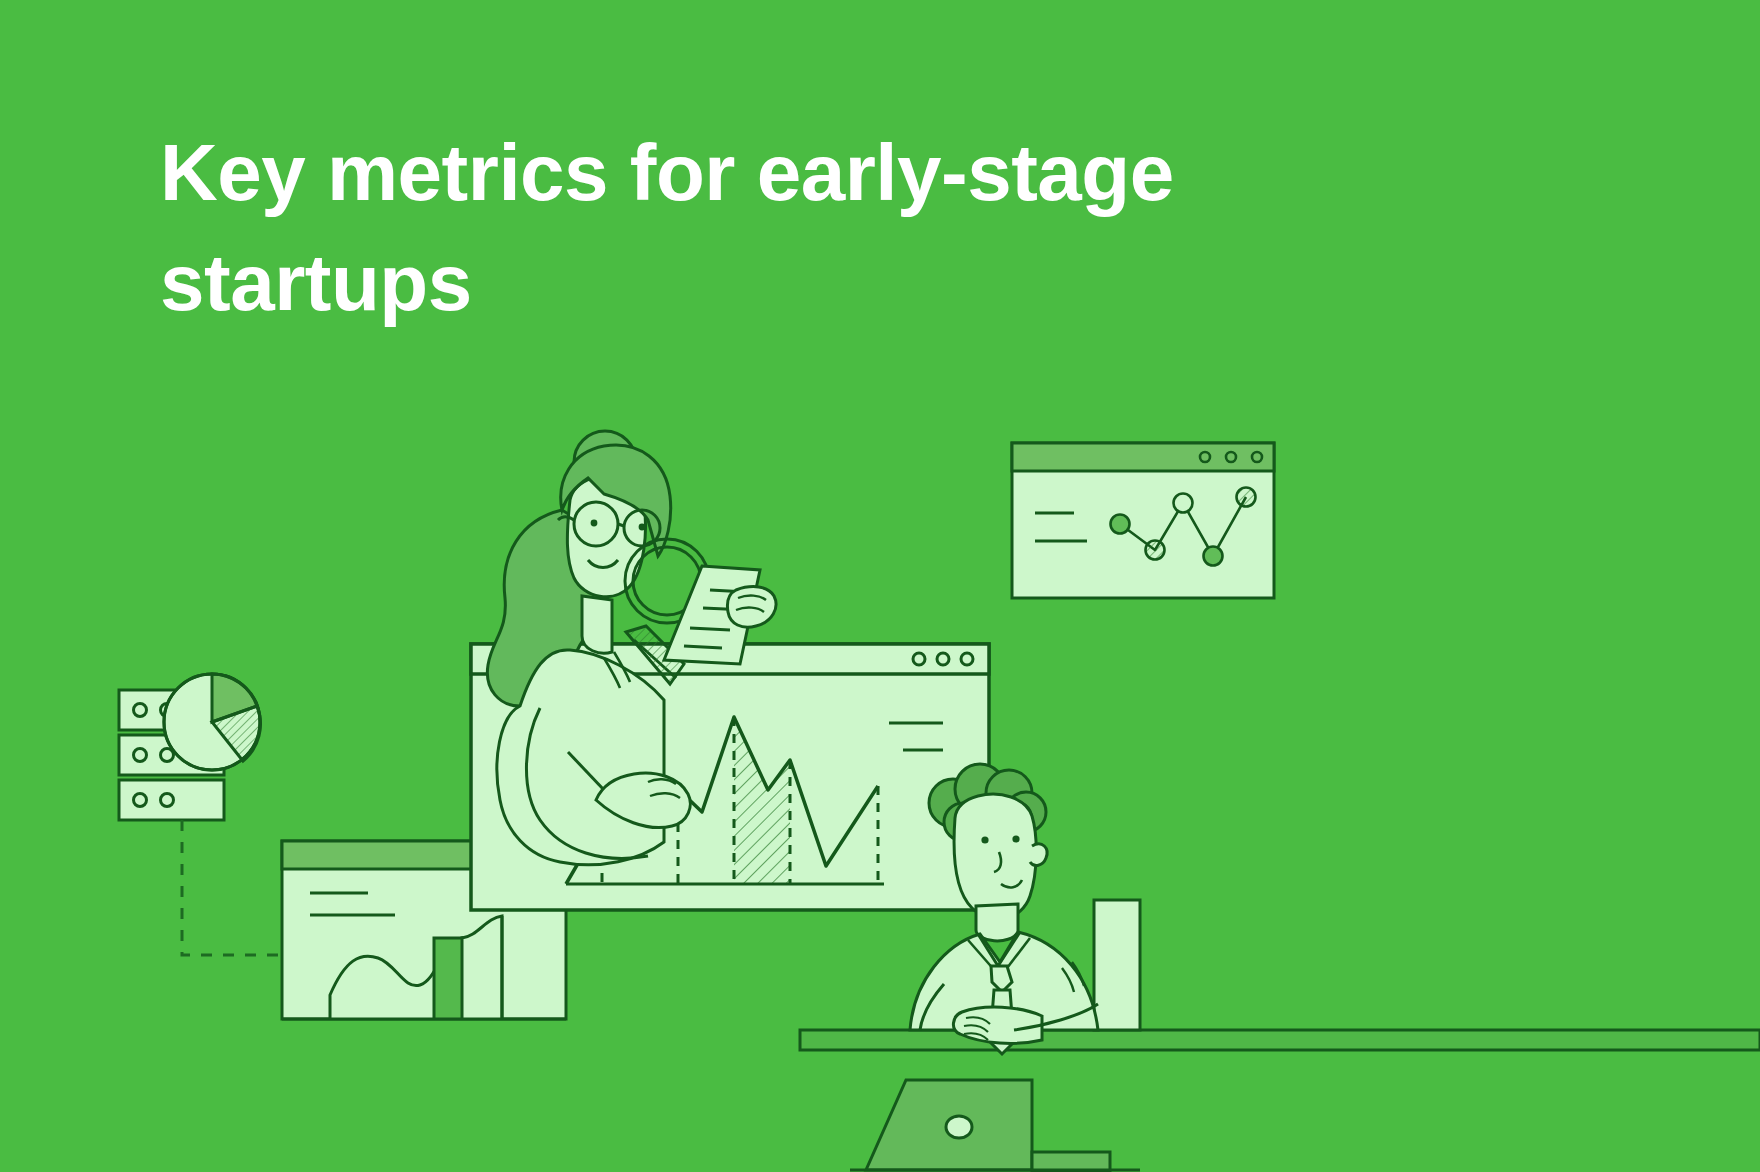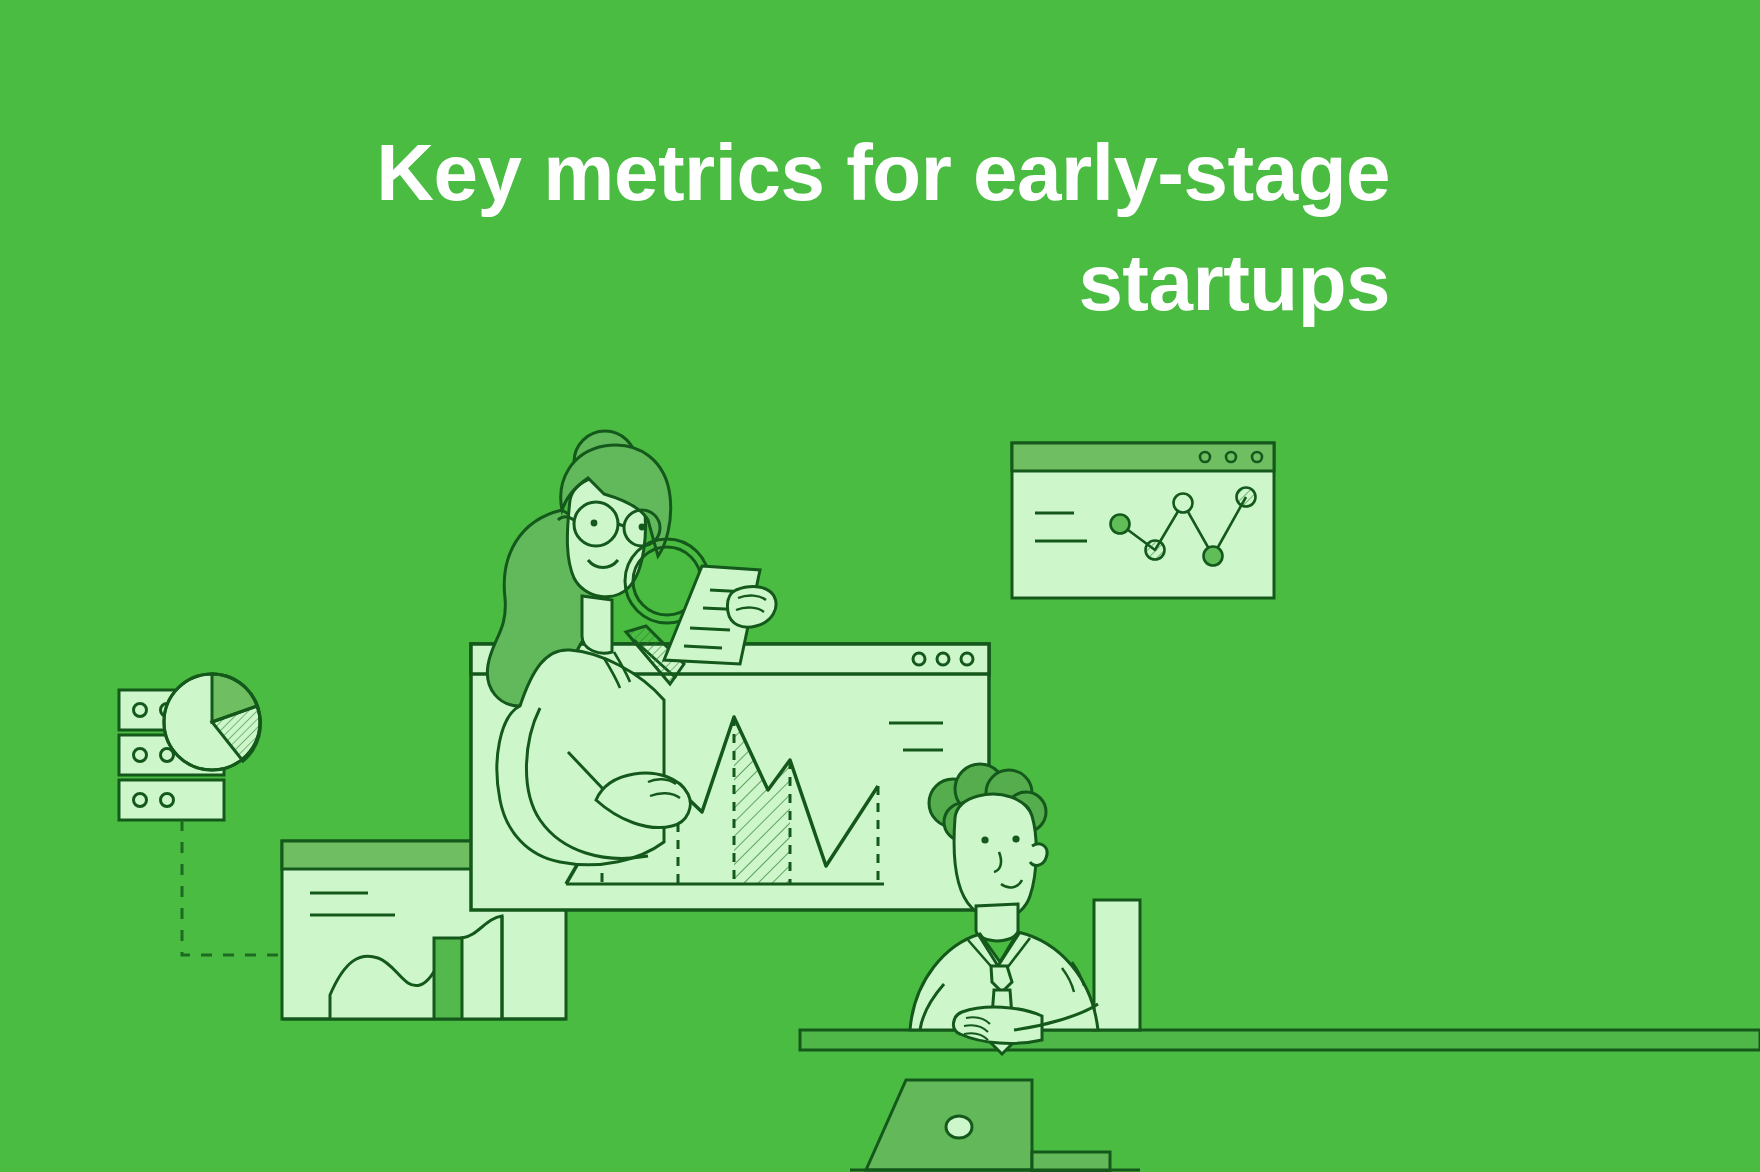--- a/index.html
+++ b/index.html
@@ -28,21 +28,20 @@
     top: 118px;
     width: 1230px;
     color: #ffffff;
     font-family: "Liberation Sans", sans-serif;
     font-weight: bold;
     font-size: 80px;
     line-height: 1.38;
     letter-spacing: -0.5px;
     white-space: pre-wrap;
     user-select: none;
-    text-align: right;
   }
   #illo {
     position: absolute;
     left: 0;
     top: 0;
     width: 1760px;
     height: 1172px;
   }
 </style>
 </head>

